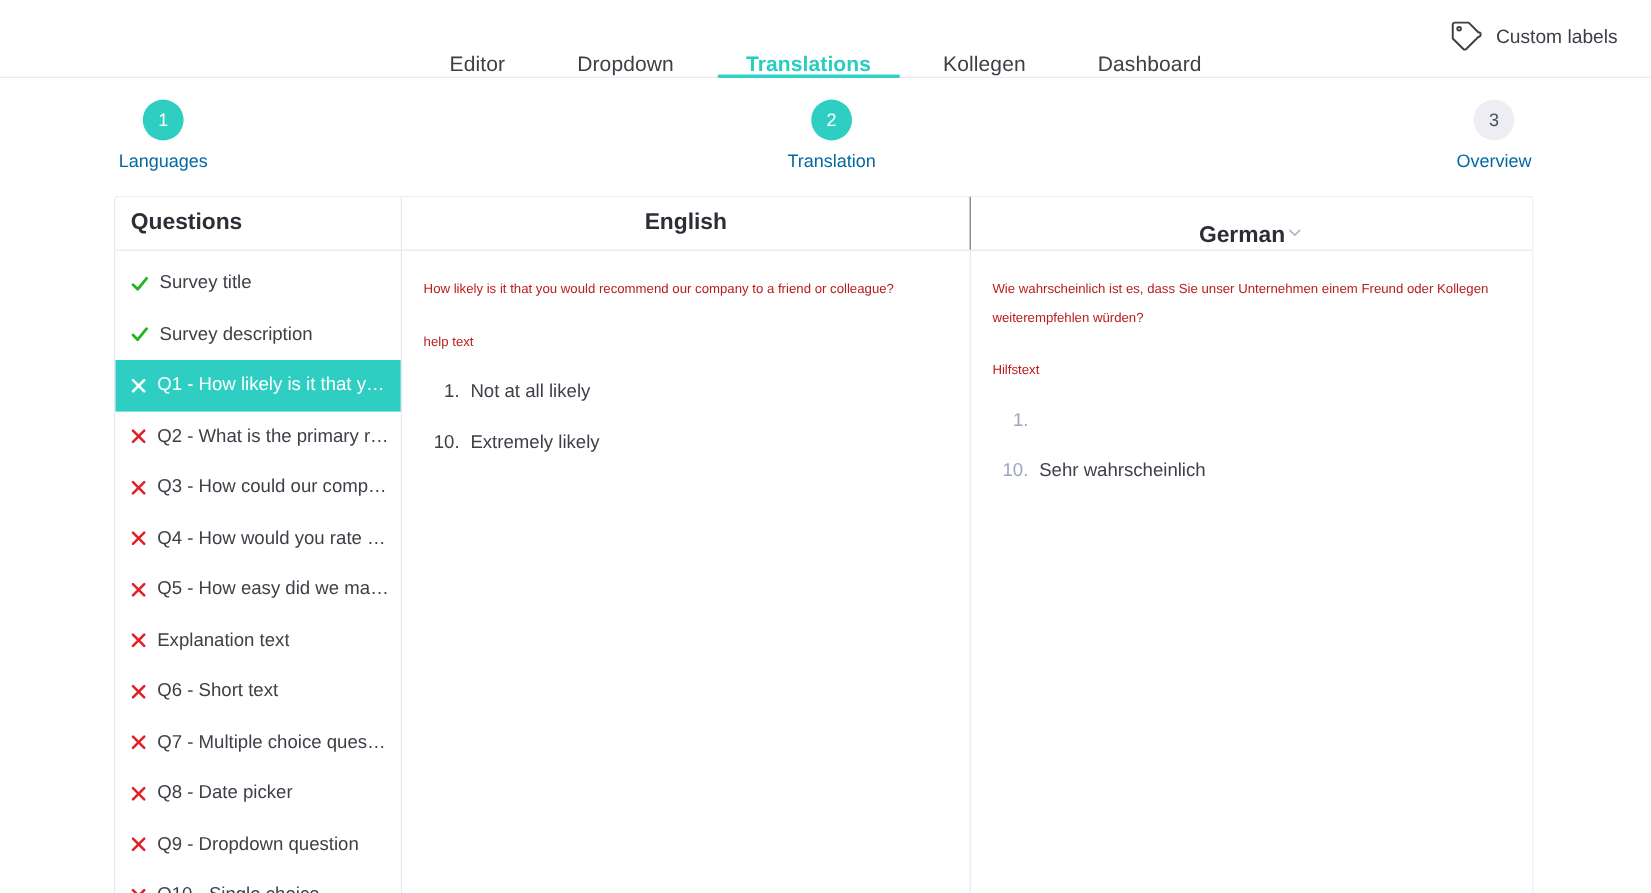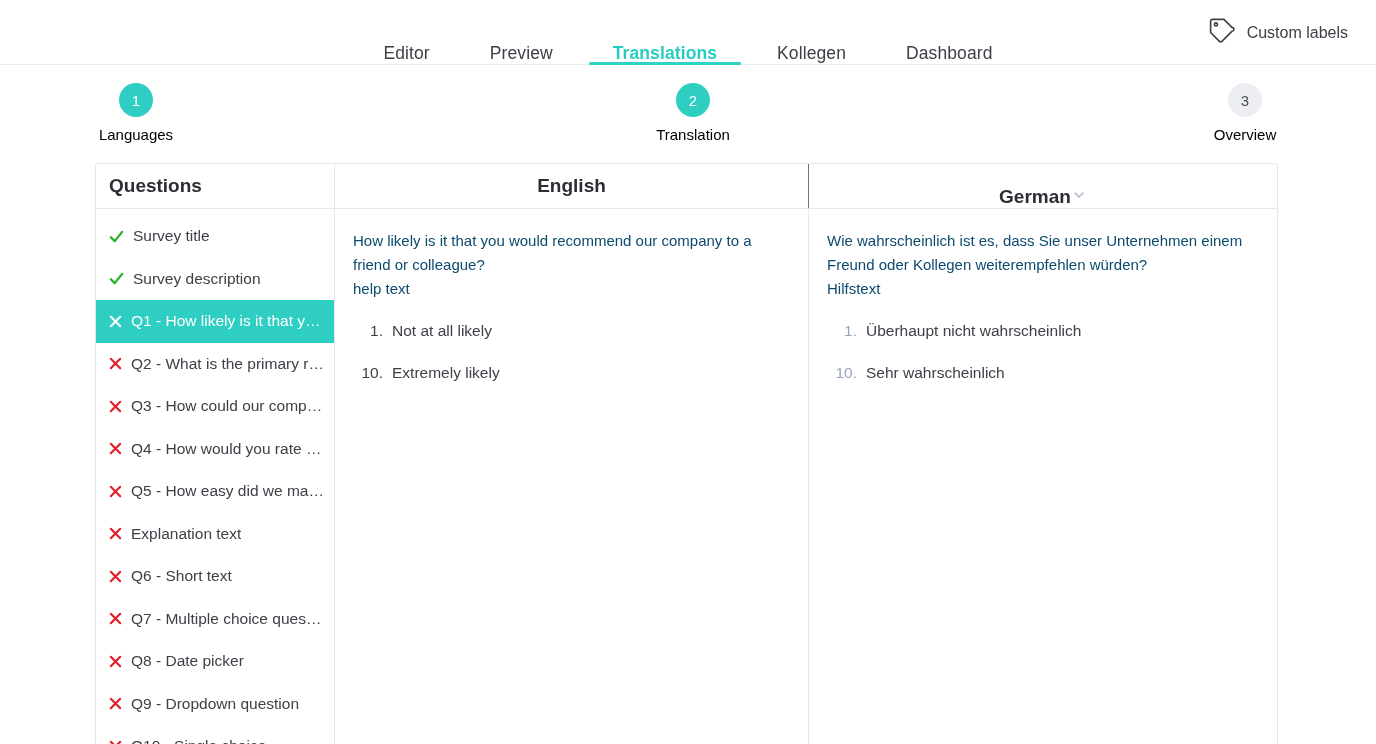--- a/index.html
+++ b/index.html
@@ -79,21 +79,21 @@
     align-items: center;
     justify-content: center;
     font-size: 15px;
     color: #ffffff;
     background: #2ecfc2;
   }
   .step.inactive .bubble { background: #eceef4; color: #4c4f57; }
   .step .caption {
     margin-top: 9px;
     font-size: 15px;
-    color: #000000;
+    color: #0369a1;
     white-space: nowrap;
   }
   .step-1 { left: 56px; }
   .step-2 { left: 613px; }
   .step-3 { left: 1165px; }
   .connector {
     position: absolute;
     top: 101px;
     height: 1px;
     background: #ececf2;
@@ -173,25 +173,25 @@
   .col-english, .col-target {
     padding: 20px 18px 0 18px;
     overflow: hidden;
   }
   .col-english {
     width: 474px;
     border-right: 1px solid #e6e8ef;
   }
   .col-target { flex: 1; }
   .para {
-    font-size: 15px;
+    font-size: 11px;
     line-height: 24px;
-    color: #0c4a6e;
-  }
-  .para.help { }
+    color: #b91c1c;
+  }
+  .para.help { margin-top: 20px; }
   .olist { margin-top: 18px; list-style: none; }
   .oitem {
     display: flex;
     font-size: 15.5px;
     line-height: 24px;
     color: #3d4047;
     margin-bottom: 18px;
   }
   .onum {
     width: 30px;
@@ -203,21 +203,21 @@
 </style>
 </head>
 <body>
 
 <div class="topnav">
   <div class="tabs">
     <div class="tab">
         <span>Editor</span>
       </div>
     <div class="tab">
-        <span>Preview</span>
+        <span>Dropdown</span>
       </div>
     <div class="tab active">
         <span>Translations</span>
       </div>
     <div class="tab">
         <span>Kollegen</span>
       </div>
     <div class="tab">
         <span>Dashboard</span>
       </div>
@@ -403,21 +403,20 @@
         </li>
       </ul>
     </div>
 
     <div class="col-target">
       <div class="para">Wie wahrscheinlich ist es, dass Sie unser Unternehmen einem Freund oder Kollegen weiterempfehlen würden?</div>
       <div class="para help">Hilfstext</div>
       <ul class="olist">
         <li class="oitem">
           <span class="onum">1.</span>
-          <span>Überhaupt nicht wahrscheinlich</span>
         </li>
         <li class="oitem">
           <span class="onum">10.</span>
           <span>Sehr wahrscheinlich</span>
         </li>
       </ul>
     </div>
 
   </div>
 </div>

